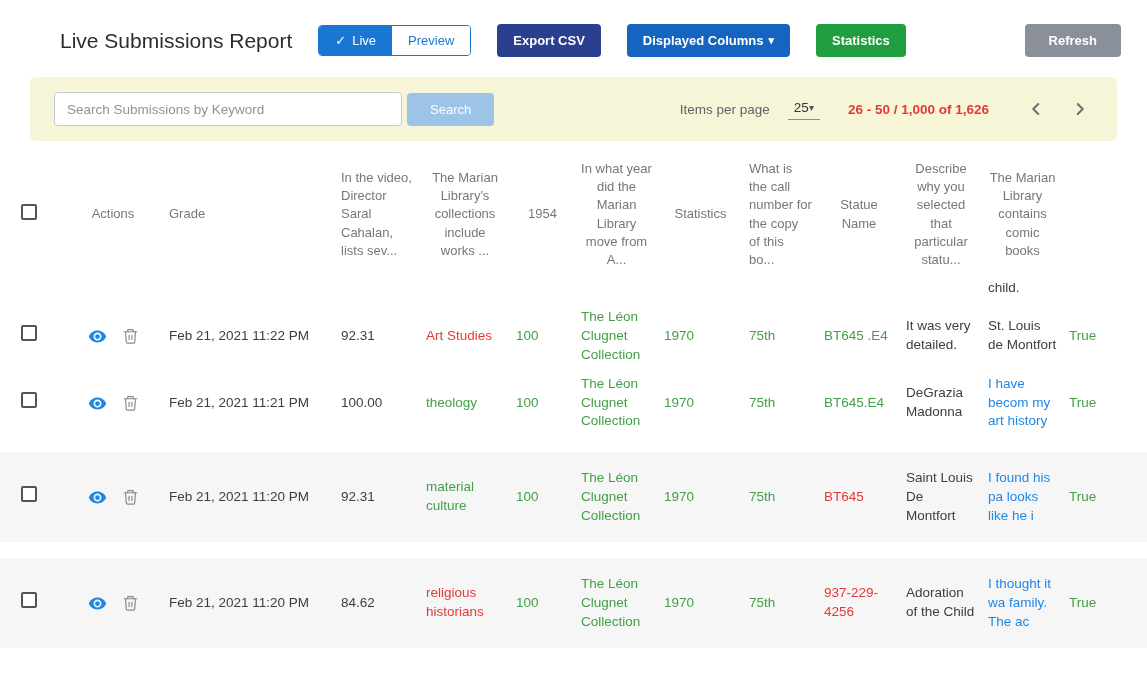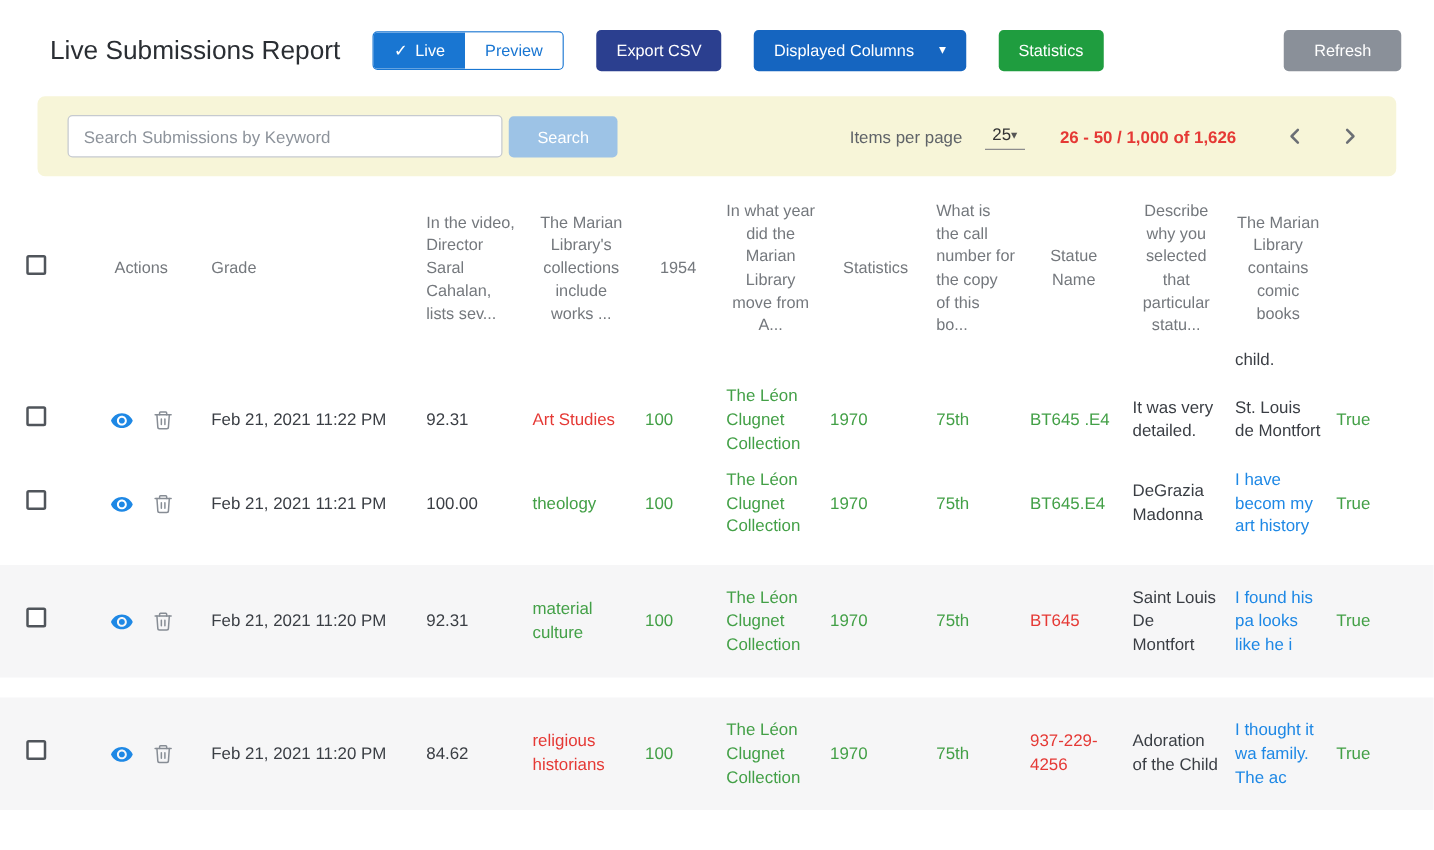--- a/index.html
+++ b/index.html
@@ -8,29 +8,29 @@
 
   
   .tabs{display:flex;padding:6px 0 0 14px;}
   .tab{padding:9px 21px;font-size:14px;color:#3b5bdb;cursor:pointer;
     border:1px solid transparent;border-bottom:1px solid #dfe3e8;background:#fff;}
   .tab.active{color:#1f2327;border:1px solid #dfe3e8;border-bottom:1px solid #fff;
     border-radius:3px 3px 0 0;}
 
   
   .titlebar{display:flex;align-items:center;padding:24px 26px 0 40px;gap:26px;}
-  .title{font-size:21px;font-weight:500;color:#2a2e33;white-space:nowrap;}
+  .title{font-size:21px;font-weight:500;color:#2a2e33;white-space:nowrap;margin-left:20px;}
   .seg{display:flex;border:1px solid #1976d2;border-radius:4px;overflow:hidden;}
   .seg button{border:none;padding:7px 16px;font-size:13px;cursor:pointer;font-family:inherit;}
   .seg-live{background:#1976d2;color:#fff;display:inline-flex;gap:6px;align-items:center;}
   .seg-preview{background:#fff;color:#1976d2;}
-  .btn{border:none;border-radius:4px;color:#fff;font-size:13px;font-weight:400;
+  .btn{border:none;border-radius:4px;color:#fff;font-size:13px;font-weight:700;
     padding:9px 16px;cursor:pointer;font-family:inherit;}
   .btn-navy{background:#2b3f8f;}
-  .btn-blue{background:#1565c0;display:inline-flex;align-items:center;gap:20px;}
+  .btn-blue{background:#1565c0;display:inline-flex;align-items:center;gap:5px;}
   .btn-green{background:#1f9d3f;}
   .btn-gray{background:#8a9099;margin-left:auto;padding:9px 24px;}
   .caret{font-size:11px;line-height:1;}
 
   
   .toolbar{margin:20px 30px 0 30px;background:#f7f5d8;border-radius:6px;
     padding:15px 24px;display:flex;align-items:center;}
   .search-input{width:348px;height:34px;border:1px solid #c6cad0;border-radius:4px;
     padding:0 12px;font-size:13.5px;font-family:inherit;color:#333;background:#fff;}
   .search-input::placeholder{color:#8d939b;}

